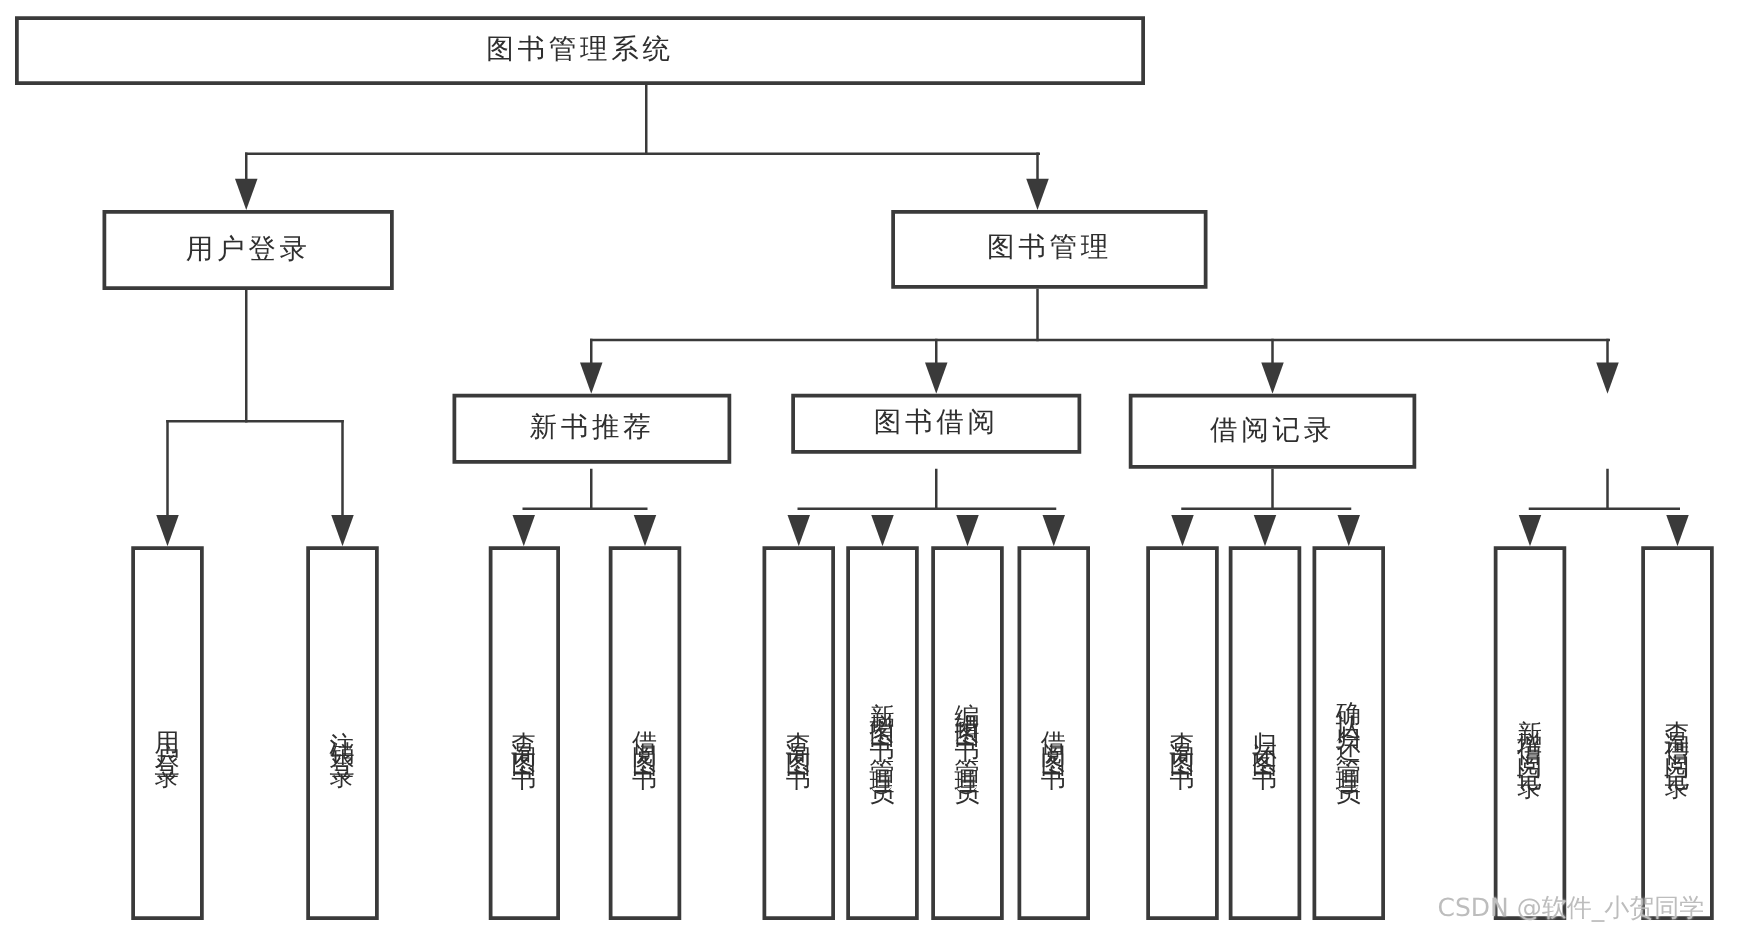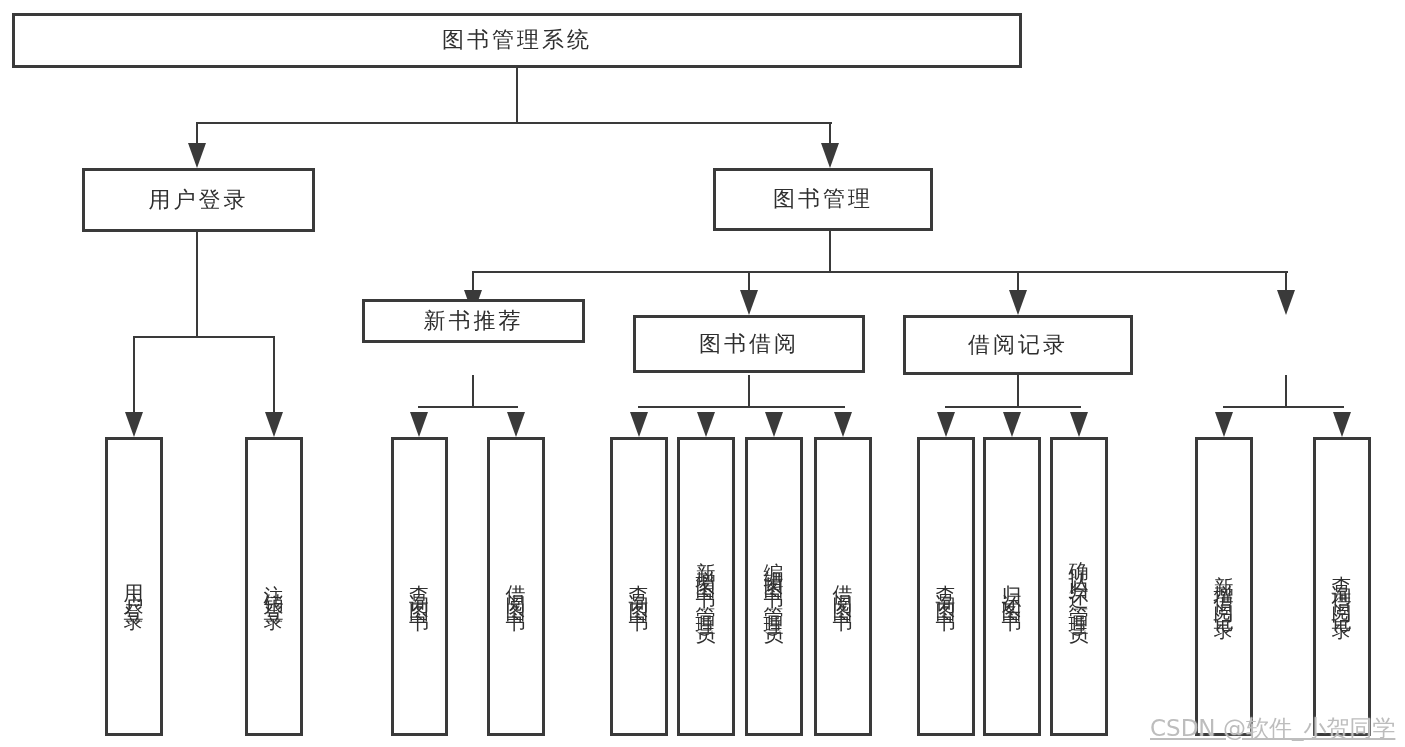--- a/index.html
+++ b/index.html
@@ -45,64 +45,63 @@
     position:absolute;
     width:0;height:0;
     border-left:9px solid transparent;
     border-right:9px solid transparent;
     border-top:25px solid var(--line-color);
   }
   .watermark{
     position:absolute;
     left:1150px;top:713px;
     width:250px;
-    font-size:23px;
+    font-size:20px;
     color:var(--watermark-color);
     text-shadow:0 0 2px #ffffff;
     white-space:nowrap;
-    text-decoration:underline;
   }
 </style>
 </head>
 <body>
 
 <div class="canvas">
 
-  <div class="node h" style="left:12px;top:13px;width:1010px;height:55px">图书管理系统</div>
+  <div class="node h" style="left:12px;top:13px;width:904px;height:55px">图书管理系统</div>
 
   <div class="vline" style="left:516px;top:68px;height:56px"></div>
   <div class="hline" style="left:196px;top:122px;width:636px"></div>
   <div class="vline" style="left:196px;top:122px;height:24px"></div>
   <div class="arrow" style="left:188px;top:143px"></div>
   <div class="vline" style="left:829px;top:122px;height:24px"></div>
   <div class="arrow" style="left:821px;top:143px"></div>
 
   <div class="node h" style="left:82px;top:168px;width:233px;height:64px">用户登录</div>
-  <div class="node h" style="left:713px;top:168px;width:220px;height:63px">图书管理</div>
+  <div class="node h" style="left:713px;top:168px;width:253px;height:63px">图书管理</div>
 
   <div class="vline" style="left:196px;top:232px;height:106px"></div>
   <div class="hline" style="left:133px;top:336px;width:142px"></div>
   <div class="vline" style="left:133px;top:336px;height:79px"></div>
   <div class="arrow" style="left:125px;top:412px"></div>
   <div class="vline" style="left:273px;top:336px;height:79px"></div>
   <div class="arrow" style="left:265px;top:412px"></div>
 
   <div class="vline" style="left:829px;top:231px;height:42px"></div>
   <div class="hline" style="left:472px;top:271px;width:816px"></div>
   <div class="vline" style="left:472px;top:271px;height:21px"></div>
   <div class="arrow" style="left:464px;top:290px"></div>
   <div class="vline" style="left:748px;top:271px;height:21px"></div>
   <div class="arrow" style="left:740px;top:290px"></div>
   <div class="vline" style="left:1017px;top:271px;height:21px"></div>
   <div class="arrow" style="left:1009px;top:290px"></div>
   <div class="vline" style="left:1285px;top:271px;height:21px"></div>
   <div class="arrow" style="left:1277px;top:290px"></div>
 
-  <div class="node h" style="left:362px;top:299px;width:223px;height:44px">新书推荐</div>
-  <div class="node h" style="left:633px;top:315px;width:232px;height:58px">图书借阅</div>
+  <div class="node h" style="left:362px;top:315px;width:223px;height:56px">新书推荐</div>
+  <div class="node h" style="left:633px;top:315px;width:232px;height:48px">图书借阅</div>
   <div class="node h" style="left:903px;top:315px;width:230px;height:60px">借阅记录</div>
 
   <div class="vline" style="left:472px;top:375px;height:33px"></div>
   <div class="hline" style="left:418px;top:406px;width:100px"></div>
   <div class="arrow" style="left:410px;top:412px"></div>
   <div class="arrow" style="left:507px;top:412px"></div>
 
   <div class="vline" style="left:748px;top:375px;height:33px"></div>
   <div class="hline" style="left:638px;top:406px;width:207px"></div>
   <div class="arrow" style="left:630px;top:412px"></div>

